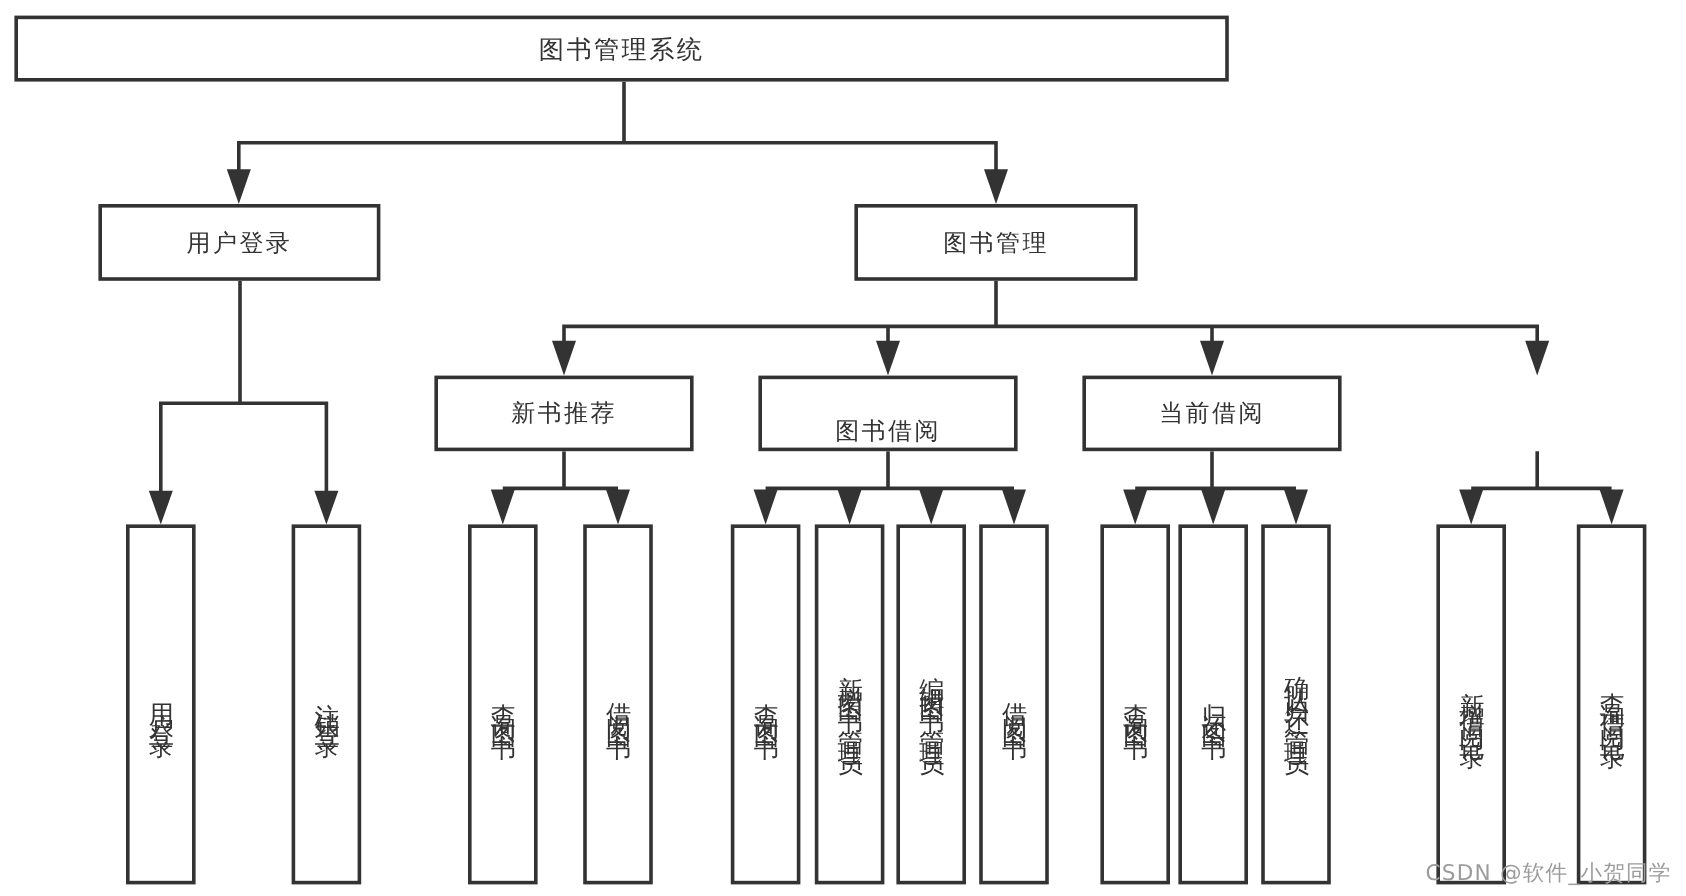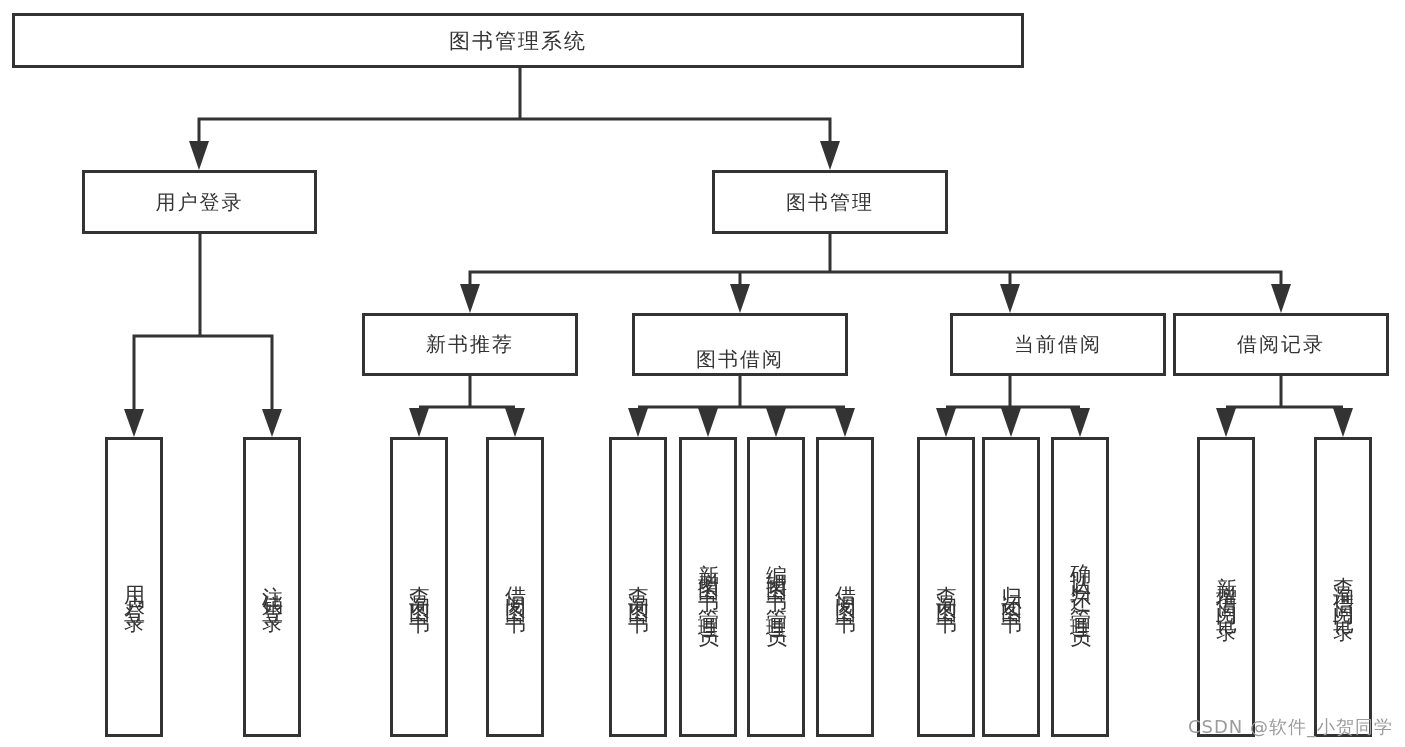--- a/index.html
+++ b/index.html
@@ -104,25 +104,22 @@
   <div class="box hbox l3-box" style="left:362px;">
     <span>新书推荐</span>
   </div>
 
   <div class="box hbox l2-box" style="left:712px;width:236px;">
     <span>图书管理</span>
   </div>
   <div class="box hbox l3-box" style="left:632px;align-items:flex-end;">
     <span>图书借阅</span>
   </div>
-  <div class="box hbox l3-box" style="left:950px;">
+  <div class="box hbox l3-box" style="left:902px;">
     <span>当前借阅</span>
-  </div>
-  <div class="box hbox l3-box" style="left:1173px;">
-    <span>借阅记录</span>
   </div>
 
   <div class="box leaf" style="left:105px;">
     <span class="vtext">用户登录</span>
   </div>
   <div class="box leaf" style="left:243px;">
     <span class="vtext">注销登录</span>
   </div>
 
   <div class="box leaf" style="left:390px;">

